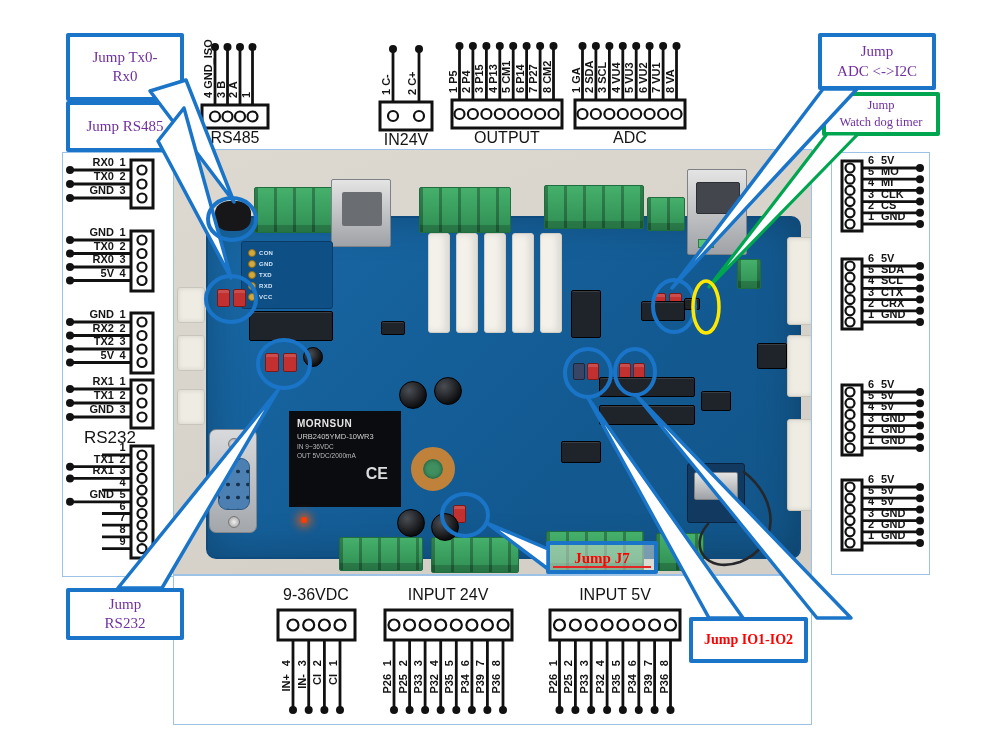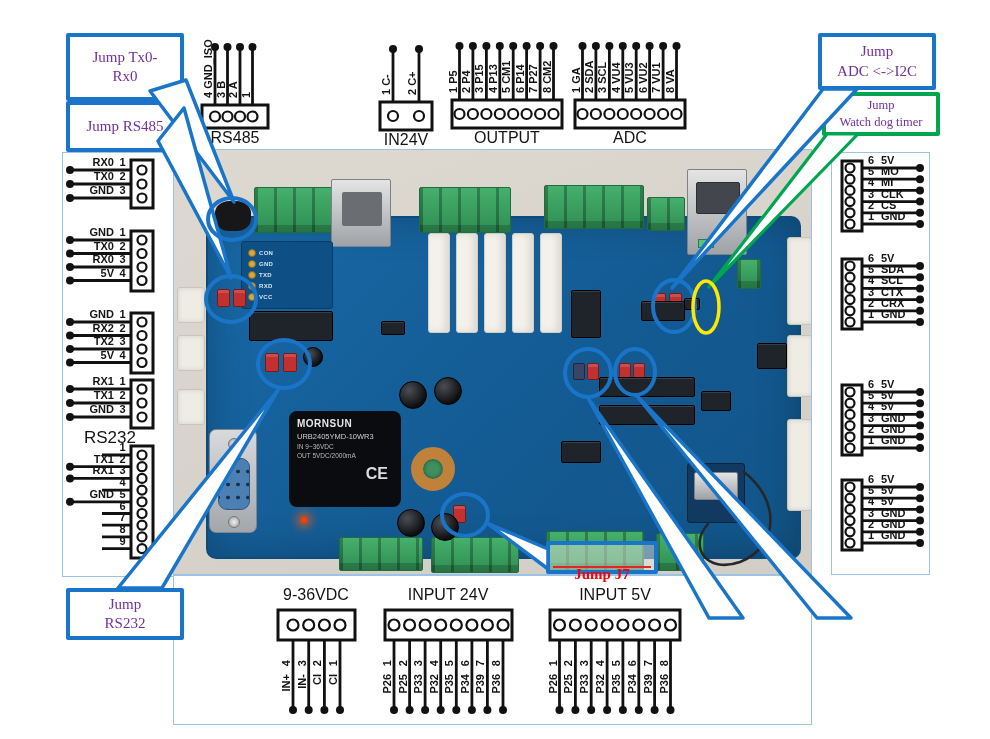--- a/index.html
+++ b/index.html
@@ -14,21 +14,21 @@
       background-image:repeating-linear-gradient(90deg,rgba(0,0,0,.28) 0 3px,transparent 3px 19px),linear-gradient(#45b06b,#2f8e53);
       box-shadow:inset 0 -7px 0 rgba(0,0,0,.18);}
   .relay{background:#f3f1ea;border:1px solid #d0cdc4;border-radius:3px;box-shadow:inset -4px 0 7px rgba(0,0,0,.10);}
   .metal{background:linear-gradient(#e4e4e4,#9fa2a6);border:1px solid #7e8186;border-radius:2px;}
   .eth-slot{position:absolute;left:8px;top:12px;width:42px;height:30px;background:#43474d;border-radius:2px;border:1px solid #2c2f33;}
   .eth-led{position:absolute;left:10px;bottom:6px;width:14px;height:7px;background:#58c47a;border:1px solid #2f7a4a;}
   .chip{background:#1f242a;border:1px solid #000;border-radius:2px;box-shadow:inset 0 1px 0 rgba(255,255,255,.12);}
   .blob{background:#17171a;border-radius:40%;}
   .jmp{background:#c23030;border:1px solid #791a1a;border-radius:2px;box-shadow:inset 0 3px 0 rgba(255,255,255,.15);}
   .jmpd{background:#3a4566;border:1px solid #20263c;border-radius:2px;}
-  .mornsun{background:#0b0c10;border-radius:8px;color:#e6e6e6;padding:7px 7px 0 8px;}
+  .mornsun{background:#0b0c10;border-radius:0;color:#e6e6e6;padding:7px 7px 0 8px;}
   .mornsun .b{font-size:10px;font-weight:700;letter-spacing:.5px;}
   .mornsun .m{font-size:7.5px;margin-top:3px;color:#cfcfcf;}
   .mornsun .s{font-size:6.5px;margin-top:2px;color:#b9b9b9;}
   .mornsun .ce{font-size:16px;font-weight:700;margin-top:6px;text-align:right;padding-right:6px;color:#dcdcdc;}
   .led{background:#ff3b00;border-radius:50%;box-shadow:0 0 10px 4px rgba(255,90,0,.8);}
   .toroid{border:12px solid #c0813a;background:#3f8f5f;border-radius:50%;box-shadow:inset 0 0 4px rgba(0,0,0,.5);}
   .cap{background:radial-gradient(circle at 35% 32%,#4a4e54,#0c0d0f 72%);border:1px solid #000;border-radius:50%;}
   .db9{background:linear-gradient(#d8dadc,#a3a7ac);border:1px solid #83878c;border-radius:7px;}
   .db9in{background:#4d80b2;border:1px solid #2d5b86;border-radius:9px;
          background-image:radial-gradient(circle,#17324d 1.6px,transparent 2.2px);background-size:10px 13px;background-position:4px 6px;}
@@ -40,21 +40,21 @@
   .dpad i{width:6px;height:6px;background:#d4a93c;border-radius:50%;border:1px solid #8a6b1d;flex:none;}
   .dpad span{font-size:6px;font-weight:700;color:#cfe3f5;letter-spacing:.3px;}
   #connector-layer{position:absolute;left:0;top:0;z-index:5;pointer-events:none;}
   #annot-layer{position:absolute;left:0;top:0;z-index:7;pointer-events:none;}
   .callout{position:absolute;box-sizing:border-box;background:#fff;border:4px solid #1a75c9;border-radius:2px;
            display:flex;flex-direction:column;align-items:center;justify-content:center;
            font-family:"Liberation Serif",serif;font-size:15px;color:#7030a0;z-index:6;line-height:1.3;text-align:center;}
   .callout .cl{white-space:nowrap;}
   .green{border-color:#00a550;font-size:12.5px;line-height:1.35;}
   .redtext{color:#ff0000;font-size:14px;font-weight:700;}
-  #co-j7{background:rgba(226,233,226,.5);color:#ff0000;font-weight:700;font-size:15px;justify-content:flex-start;padding-top:20px;}
+  #co-j7{background:rgba(226,233,226,.5);color:#ff0000;font-weight:700;font-size:15px;justify-content:flex-start;padding-top:4px;}
   #co-j7 .j7line{position:absolute;left:3px;right:3px;top:21px;height:2px;background:#e22626;}
   .tailb{fill:#ffffff;stroke:#1a75c9;stroke-width:3.5;stroke-linejoin:round;}
   .tailg{fill:#ffffff;stroke:#00a550;stroke-width:3.2;stroke-linejoin:round;}
   .hl{fill:none;stroke:#1a75c9;stroke-width:4;}
   .hly{fill:none;stroke:#ffe800;stroke-width:3.5;}
   .ant{fill:none;stroke:#26272b;stroke-width:2.6;stroke-linecap:round;}
 </style>
 </head>
 <body>
 
@@ -661,20 +661,23 @@
     <div class="cl">Watch dog timer</div>
   </div>
   <div class="callout" id="co-rs232" style="left:66px;top:588px;width:118px;height:52px">
     <div class="cl">Jump</div>
     <div class="cl">RS232</div>
   </div>
   <div class="callout" id="co-j7" style="left:546px;top:541px;width:112px;height:33px">
     <div class="j7line"></div>
     <div class="cl">Jump J7</div>
   </div>
+  <div class="callout redtext" id="co-io12" style="left:689px;top:617px;width:119px;height:46px">
+    <div class="cl">Jump IO1-IO2</div>
+  </div>
 
   <svg id="annot-layer" width="990" height="739">
     <path class="ant" d="M744,472 C780,500 780,546 740,562 C706,574 688,546 708,524"></path>
     <polygon class="tailb" points="150,91 186,80 234,202"></polygon>
     <polygon class="tailb" points="184,108 158,141 231,278"></polygon>
     <polygon class="tailb" points="118,588 162,588 278,390"></polygon>
     <polygon class="tailb" points="823,89 857,89 672,288"></polygon>
     <polygon class="tailg" points="827,134 858,134 709,287"></polygon>
     <polygon class="tailb" points="548,549 548,569 487,523"></polygon>
     <polygon class="tailb" points="709,618 743,618 588,398"></polygon>

